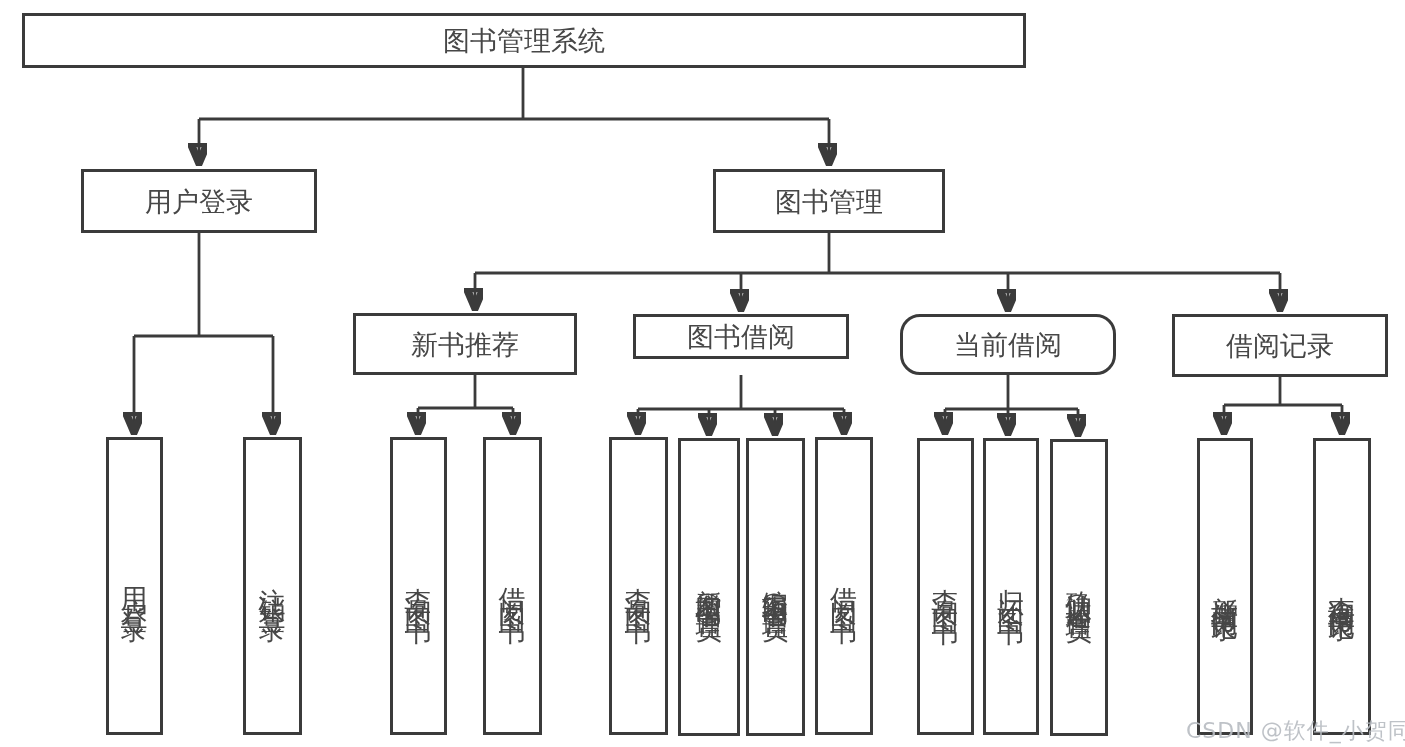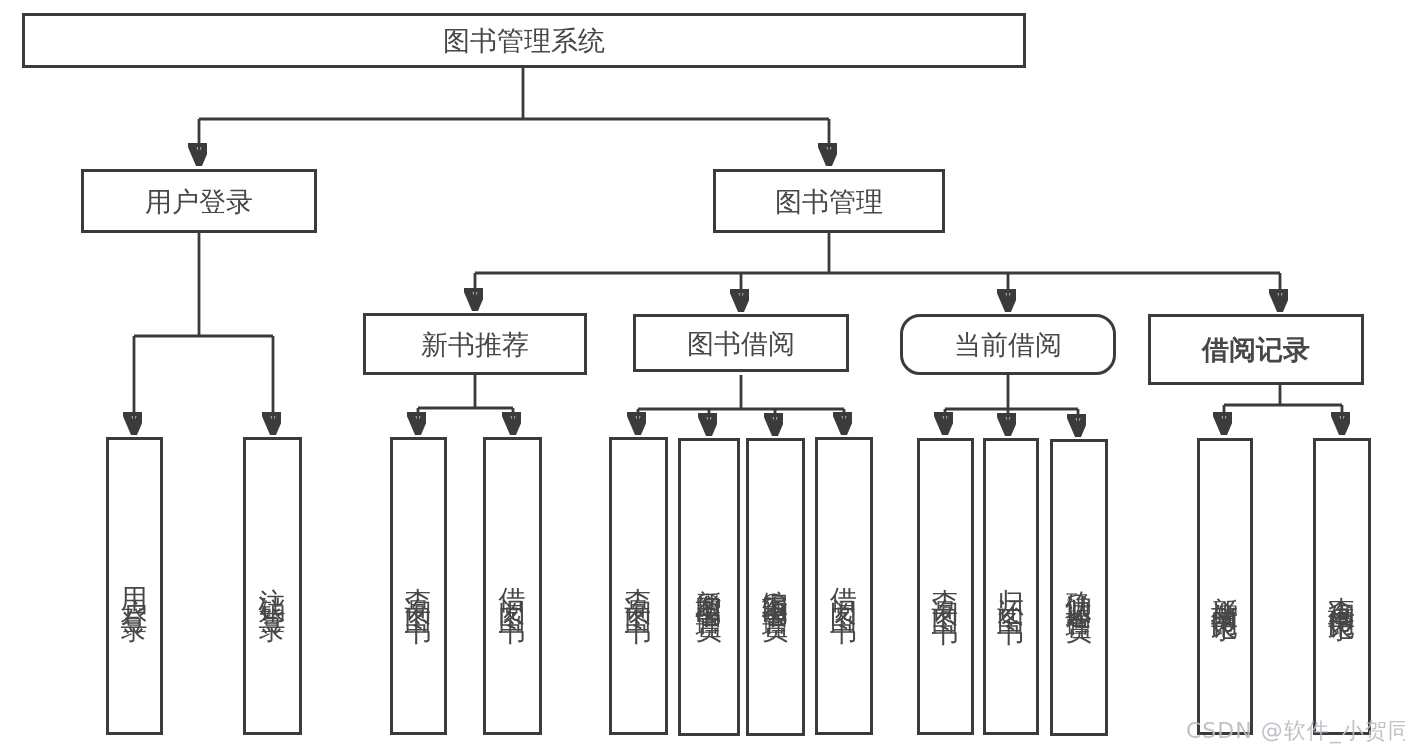--- a/index.html
+++ b/index.html
@@ -103,24 +103,24 @@
     <path d="M1224 405 H1342"></path>
     <path d="M1224 405 V432" marker-end="url(#ah)"></path>
     <path d="M1342 405 V432" marker-end="url(#ah)"></path>
   </svg>
 
   <div class="node" style="left:22px; top:13px; width:1004px; height:55px;">图书管理系统</div>
 
   <div class="node" style="left:81px; top:169px; width:236px; height:64px;">用户登录</div>
   <div class="node" style="left:713px; top:169px; width:232px; height:64px;">图书管理</div>
 
-  <div class="node" style="left:363px; top:313px; width:224px; height:62px;">新书推荐</div>
-  <div class="node" style="left:633px; top:314px; width:216px; height:58px;">图书借阅</div>
+  <div class="node" style="left:353px; top:313px; width:224px; height:62px;">新书推荐</div>
+  <div class="node" style="left:633px; top:314px; width:216px; height:45px;">图书借阅</div>
   <div class="node" style="left:900px; top:314px; width:216px; height:61px;border-radius:20px;">当前借阅</div>
-  <div class="node" style="left:1148px; top:314px; width:216px; height:71px;font-weight:bold;">借阅记录</div>
+  <div class="node" style="left:1172px; top:314px; width:216px; height:63px;">借阅记录</div>
 
   <div class="node" style="left:106px; top:437px; width:57px; height:298px;">
     <span class="vtext ls4">用户登录</span>
   </div>
   <div class="node" style="left:243px; top:437px; width:59px; height:298px;">
     <span class="vtext ls4">注销登录</span>
   </div>
 
   <div class="node" style="left:390px; top:437px; width:57px; height:298px;">
     <span class="vtext ls4">查询图书</span>

